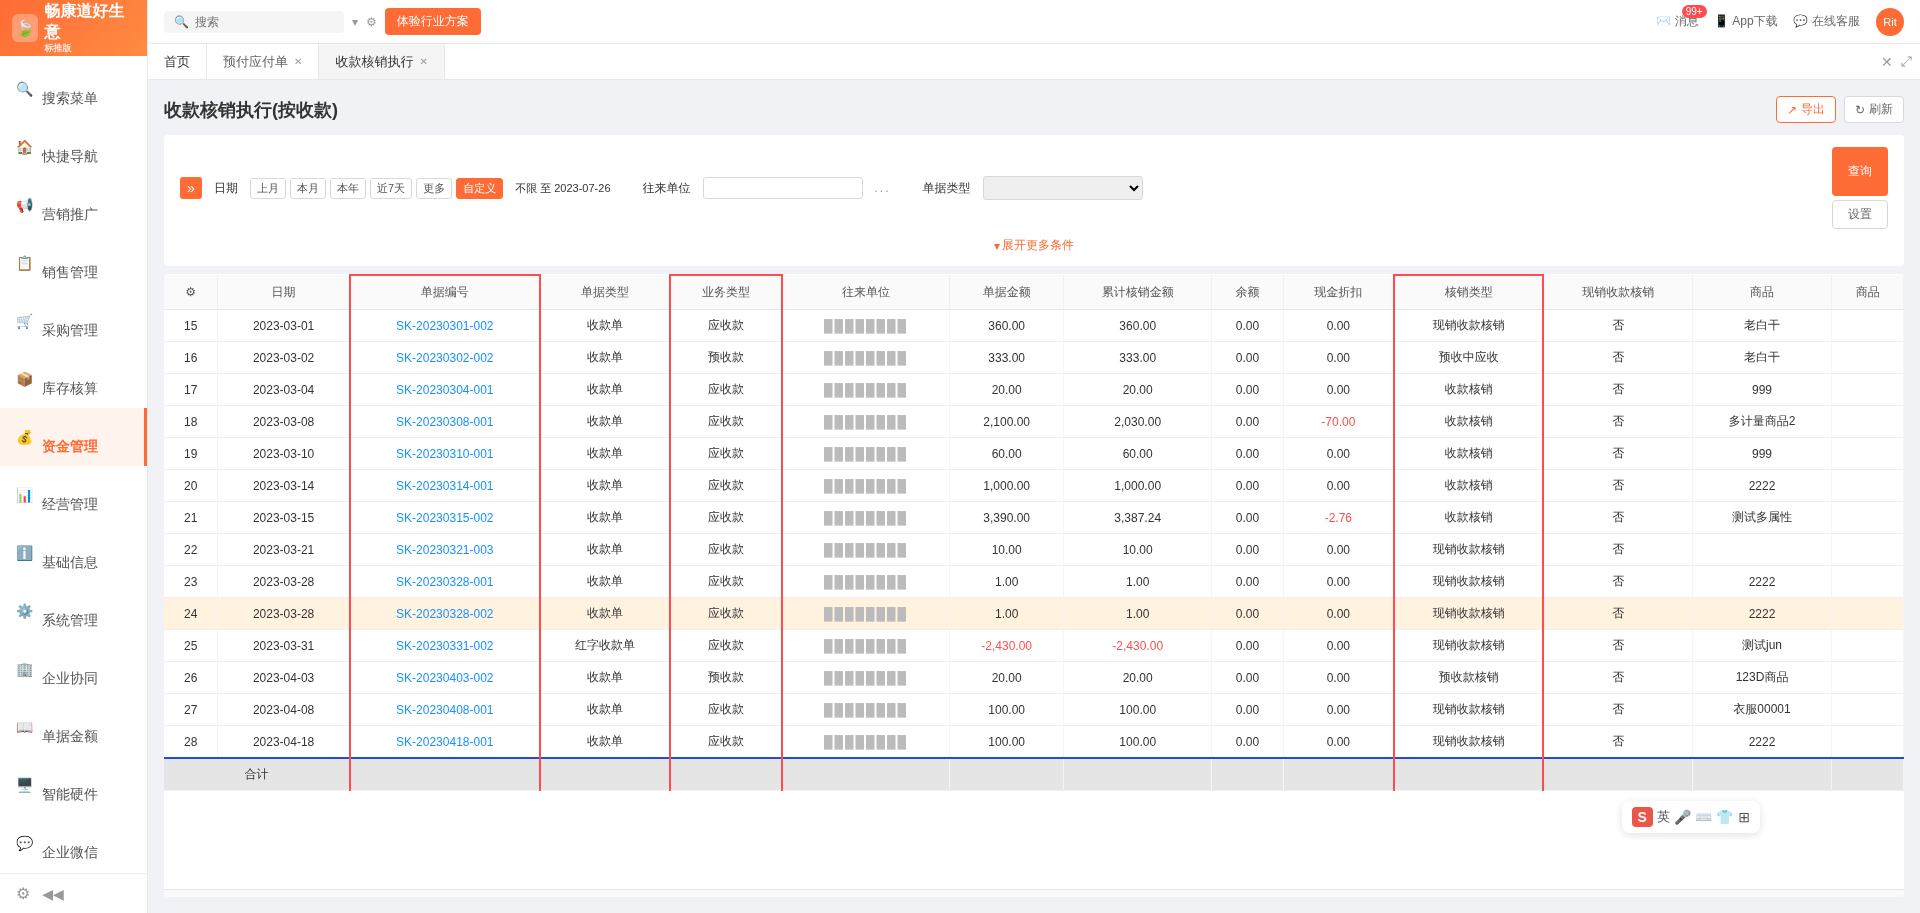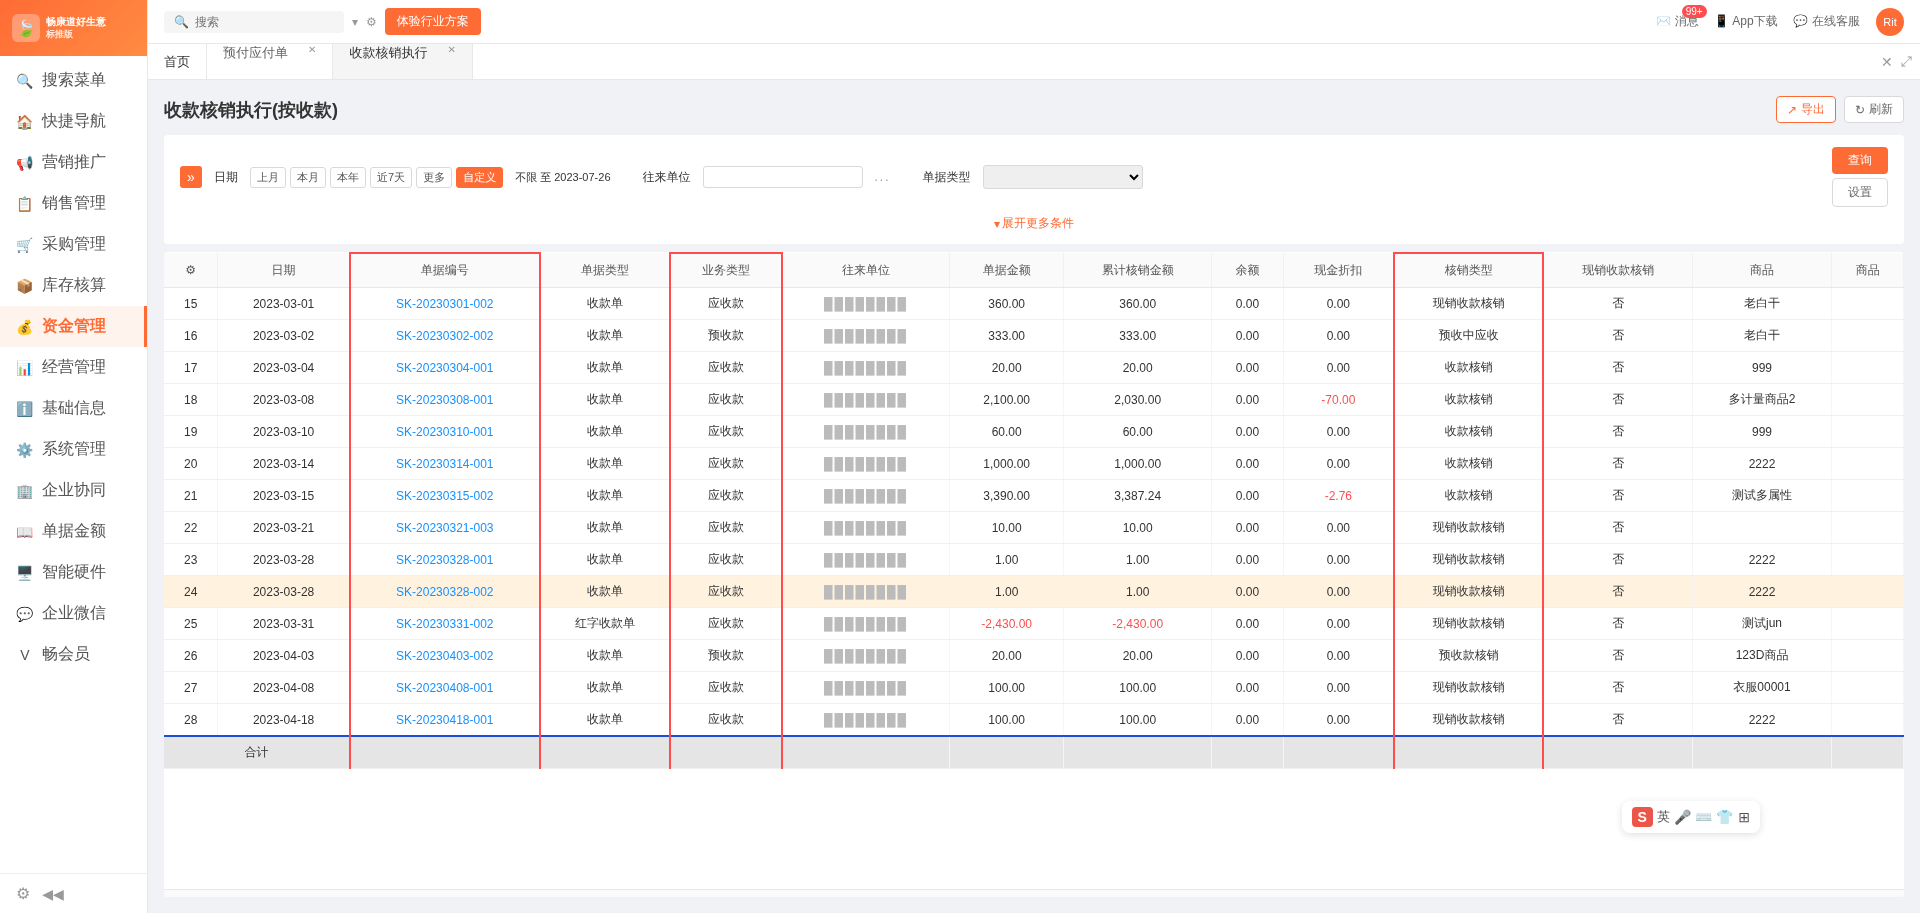--- a/index.html
+++ b/index.html
@@ -2,44 +2,44 @@
 <html><head>
   <meta charset="utf-8">
   <style>
     * { box-sizing: border-box; margin: 0; padding: 0; }
     body { font-family: 'Microsoft YaHei', Arial, sans-serif; font-size: 12px; background: #f5f5f5; color: #333; display: flex; height: 913px; overflow: hidden; }
 
     
     .sidebar { width: 148px; background: #fff; display: flex; flex-direction: column; border-right: 1px solid #e8e8e8; flex-shrink: 0; }
     .sidebar-logo { background: linear-gradient(135deg, #ff6b35, #ff8c42); padding: 10px 12px; display: flex; align-items: center; gap: 6px; color: white; font-size: 13px; font-weight: bold; height: 56px; }
     .sidebar-logo-icon { width: 28px; height: 28px; background: rgba(255,255,255,0.3); border-radius: 6px; display: flex; align-items: center; justify-content: center; font-size: 16px; }
-    .sidebar-logo-text { font-size: 10px; line-height: 1.3; }
+    .sidebar-logo-text { font-size: 16px; line-height: 1.3; }
     .sidebar-logo-sub { font-size: 9px; opacity: 0.8; }
     .sidebar-menu { flex: 1; overflow-y: auto; padding: 4px 0; }
     .sidebar-item { display: flex; align-items: center; gap: 8px; padding: 10px 16px; cursor: pointer; color: #555; transition: background 0.2s; }
     .sidebar-item.active { background: #fff3ee; color: #ff6b35; font-weight: bold; border-right: 3px solid #ff6b35; }
     .sidebar-item-icon { font-size: 14px; width: 18px; text-align: center; }
-    .sidebar-item-label { font-size: 16px; }
+    .sidebar-item-label { font-size: 14px; margin-top: 20px; }
     .sidebar-footer { padding: 10px 16px; display: flex; align-items: center; gap: 12px; border-top: 1px solid #eee; }
 
     
     .main { flex: 1; display: flex; flex-direction: column; overflow: hidden; }
 
     
     .header { background: white; border-bottom: 1px solid #e8e8e8; padding: 0 16px; display: flex; align-items: center; justify-content: space-between; height: 44px; flex-shrink: 0; }
     .header-left { display: flex; align-items: center; gap: 8px; }
     .header-search { display: flex; align-items: center; background: #f5f5f5; border-radius: 4px; padding: 4px 10px; gap: 6px; min-width: 180px; }
     .header-right { display: flex; align-items: center; gap: 16px; color: #666; font-size: 12px; }
     .header-badge { position: relative; }
     .badge-num { background: #ff4d4f; color: white; border-radius: 10px; padding: 1px 4px; font-size: 10px; position: absolute; top: -8px; right: -8px; }
     .btn-industry { background: #ff6b35; color: white; border: none; border-radius: 4px; padding: 5px 12px; cursor: pointer; font-size: 12px; }
 
     
     .tab-bar { background: #fff; border-bottom: 1px solid #e8e8e8; display: flex; align-items: center; height: 36px; flex-shrink: 0; padding-left: 0; }
-    .tab-item { padding: 0 16px; height: 100%; display: flex; align-items: flex-start; gap: 20px; cursor: pointer; color: #666; font-size: 13px; border-right: 1px solid #e8e8e8; position: relative; }
+    .tab-item { padding: 0 16px; height: 100%; display: flex; align-items: center; gap: 6px; cursor: pointer; color: #666; font-size: 13px; border-right: 1px solid #e8e8e8; position: relative; }
     .tab-item.active { color: #333; background: #f5f5f5; font-weight: 500; }
     .tab-item .tab-close { color: #999; font-size: 10px; cursor: pointer; }
     .tab-home { padding: 0 16px; height: 100%; display: flex; align-items: center; color: #333; font-size: 13px; border-right: 1px solid #e8e8e8; cursor: pointer; }
     .tab-bar-right { margin-left: auto; display: flex; align-items: center; padding-right: 8px; gap: 8px; }
 
     
     .page-content { flex: 1; overflow: hidden; display: flex; flex-direction: column; padding: 16px; background: #f0f2f5; }
     .page-title-bar { display: flex; align-items: center; justify-content: space-between; margin-bottom: 12px; }
     .page-title { font-size: 18px; font-weight: bold; color: #333; }
     .page-actions { display: flex; gap: 8px; }
@@ -53,21 +53,21 @@
     .filter-label { color: #333; font-size: 12px; flex-shrink: 0; }
     .filter-date-options { display: flex; align-items: center; gap: 4px; }
     .filter-date-btn { padding: 2px 6px; border: 1px solid #d9d9d9; border-radius: 3px; cursor: pointer; font-size: 11px; color: #555; background: white; }
     .filter-date-btn.active { background: #ff6b35; color: white; border-color: #ff6b35; }
     .filter-date-range { font-size: 11px; color: #333; }
     .filter-custom { background: #e8f4ff; color: #1890ff; border: 1px solid #91d5ff; border-radius: 3px; padding: 2px 6px; font-size: 11px; cursor: pointer; }
     .filter-input { border: 1px solid #d9d9d9; border-radius: 3px; padding: 3px 8px; font-size: 12px; width: 160px; }
     .filter-select { border: 1px solid #d9d9d9; border-radius: 3px; padding: 3px 8px; font-size: 12px; width: 160px; }
     .filter-dots { color: #999; letter-spacing: 2px; }
     .filter-expand { color: #ff6b35; cursor: pointer; font-size: 12px; display: flex; align-items: center; gap: 2px; }
-    .btn-query { background: #ff6b35; color: white; border: none; border-radius: 4px; padding: 5px 16px; cursor: pointer; font-size: 12px; }
+    .btn-query { background: #ff6b35; color: white; border: none; border-radius: 4px; padding: 16px 16px; cursor: pointer; font-size: 12px; }
     .btn-setting { border: 1px solid #d9d9d9; color: #666; background: white; border-radius: 4px; padding: 5px 12px; cursor: pointer; font-size: 12px; }
     .filter-right-actions { display: flex; flex-direction: column; gap: 4px; margin-left: auto; }
 
     
     .table-wrapper { flex: 1; background: white; border-radius: 4px; overflow: hidden; display: flex; flex-direction: column; }
     .table-scroll { flex: 1; overflow: auto; }
     table { width: 100%; border-collapse: collapse; font-size: 12px; min-width: 1400px; }
     thead tr { background: #fafafa; }
     th { padding: 8px 10px; text-align: center; border-bottom: 1px solid #e8e8e8; border-right: 1px solid #f0f0f0; color: #555; font-weight: 500; white-space: nowrap; position: sticky; top: 0; background: #fafafa; z-index: 1; }
     td { padding: 7px 10px; text-align: center; border-bottom: 1px solid #f0f0f0; border-right: 1px solid #f5f5f5; white-space: nowrap; }

